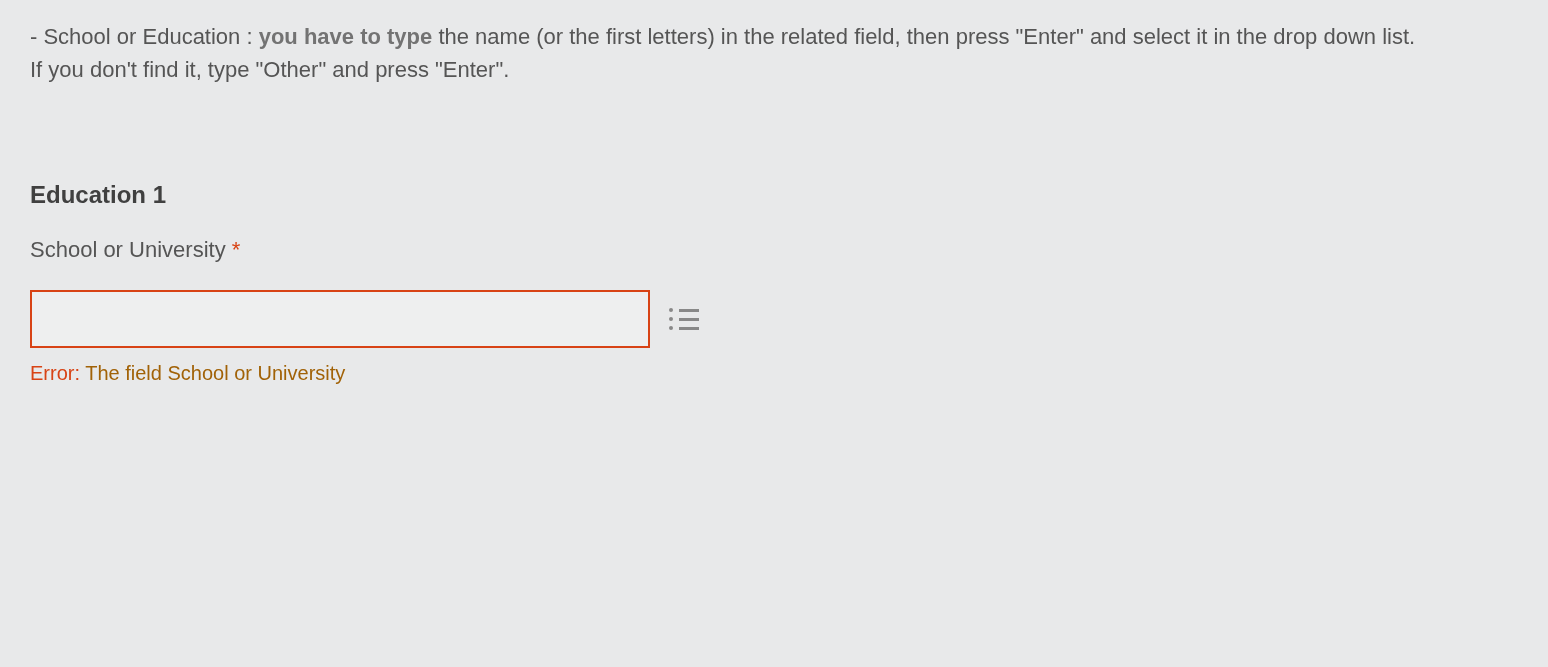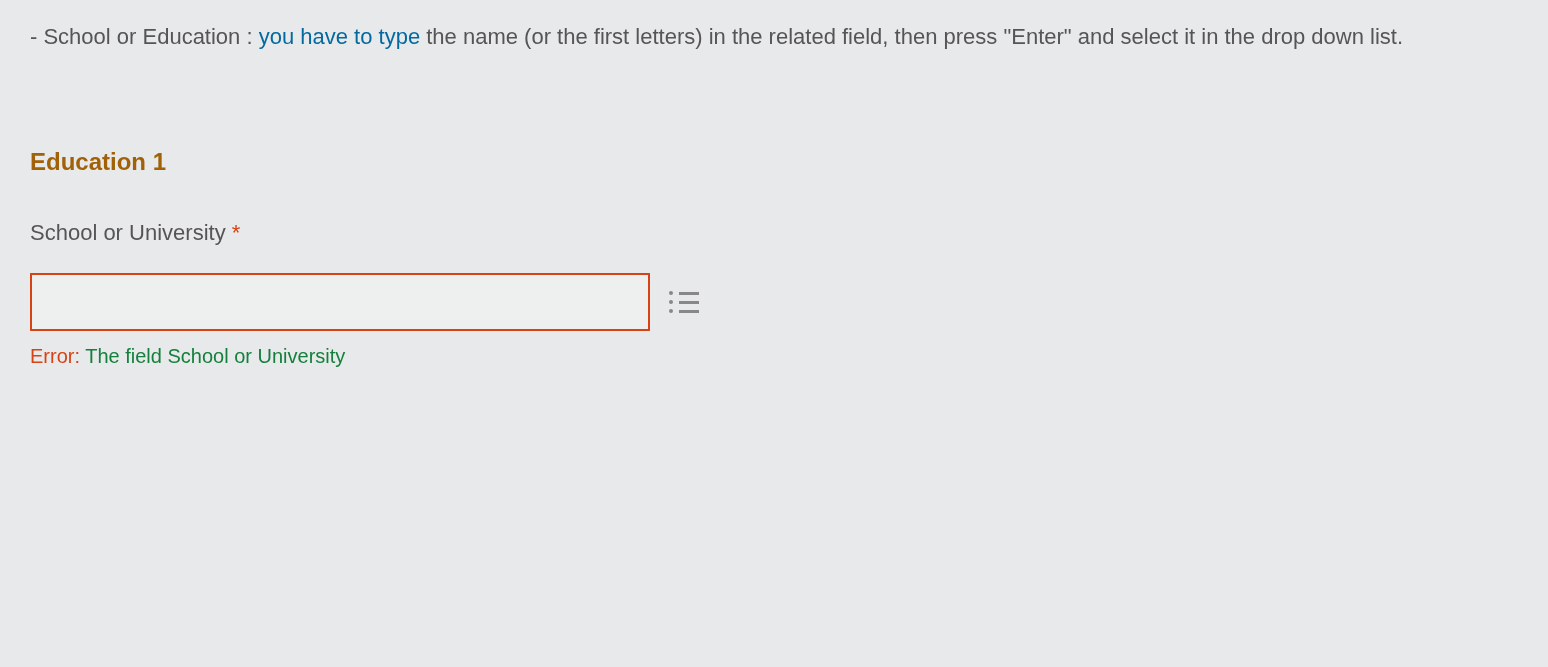--- a/index.html
+++ b/index.html
@@ -16,30 +16,30 @@
       line-height: 1.5;
     }
     .instructions {
       margin-bottom: 30px;
     }
     .instructions p {
       margin-bottom: 18px;
       color: #555;
     }
     .bold {
-      font-weight: normal;
-      color: #0369a1;
+      font-weight: bold;
+      color: #737373;
       text-align: center;
     }
     .section-heading {
       font-weight: bold;
       font-size: 24px;
-      color: #a16207;
+      color: #404040;
       margin-top: 40px;
-      margin-bottom: 36px;
+      margin-bottom: 20px;
     }
     .field-label {
       font-size: 22px;
       color: #555;
       margin-bottom: 24px;
       display: block;
     }
     .required-asterisk {
       color: #d84315;
     }
@@ -84,30 +84,31 @@
     .error-text {
       color: #d84315;
       font-size: 20px;
       margin-top: 10px;
     }
     .error-prefix {
       color: #d84315;
       text-align: right;
     }
     .error-rest {
-      color: #15803d;
+      color: #a16207;
     }
   </style>
 </head>
 <body>
 
 <div class="instructions">
   <p>
     <span>- School or Education : </span><span class="bold">you have to type</span><span> the name (or the first letters) in the related field, then press "Enter" and select it in the drop down list.</span>
     <br>
+    <span>If you don't find it, type "Other" and press "Enter".</span>
   </p>
   <p>
     <br>
   </p>
 </div>
 
 <div class="section-heading">Education 1</div>
 
 <label class="field-label">
   <span>School or University</span>

